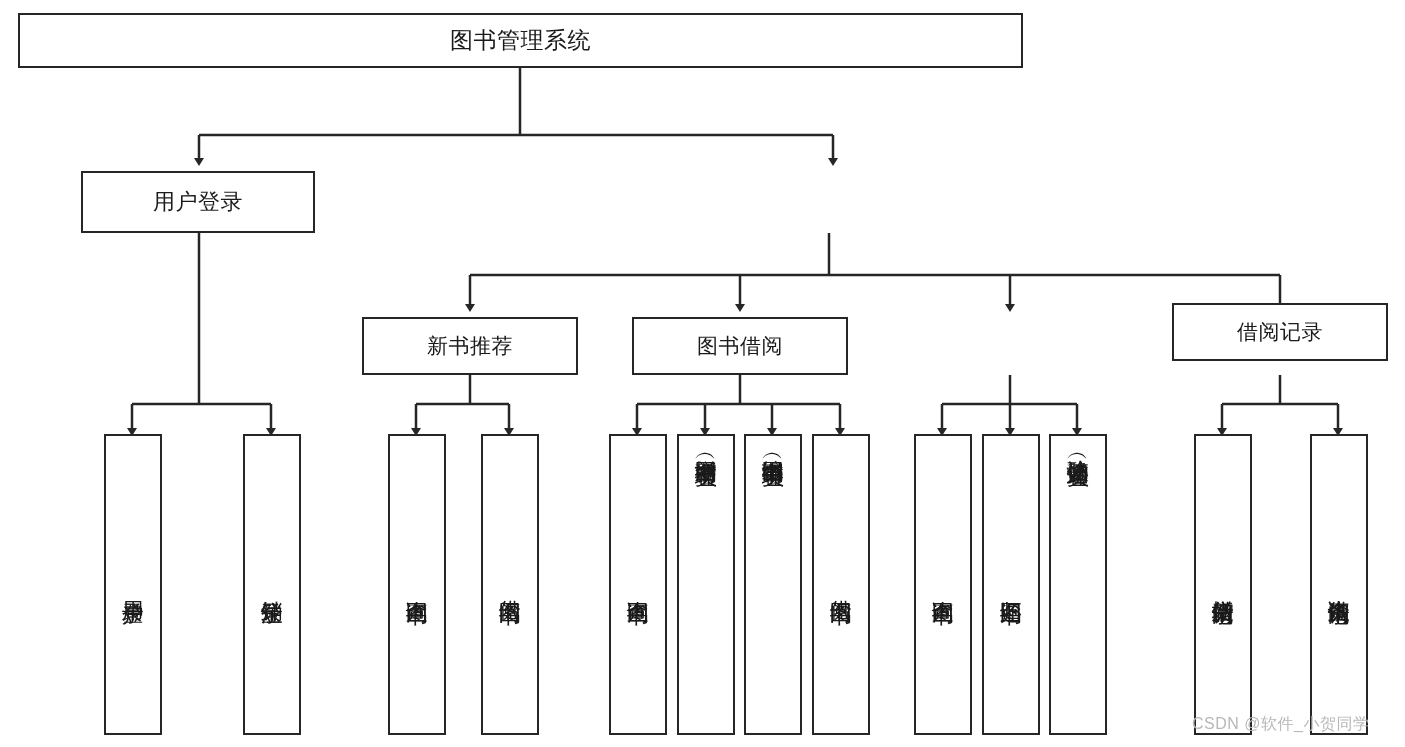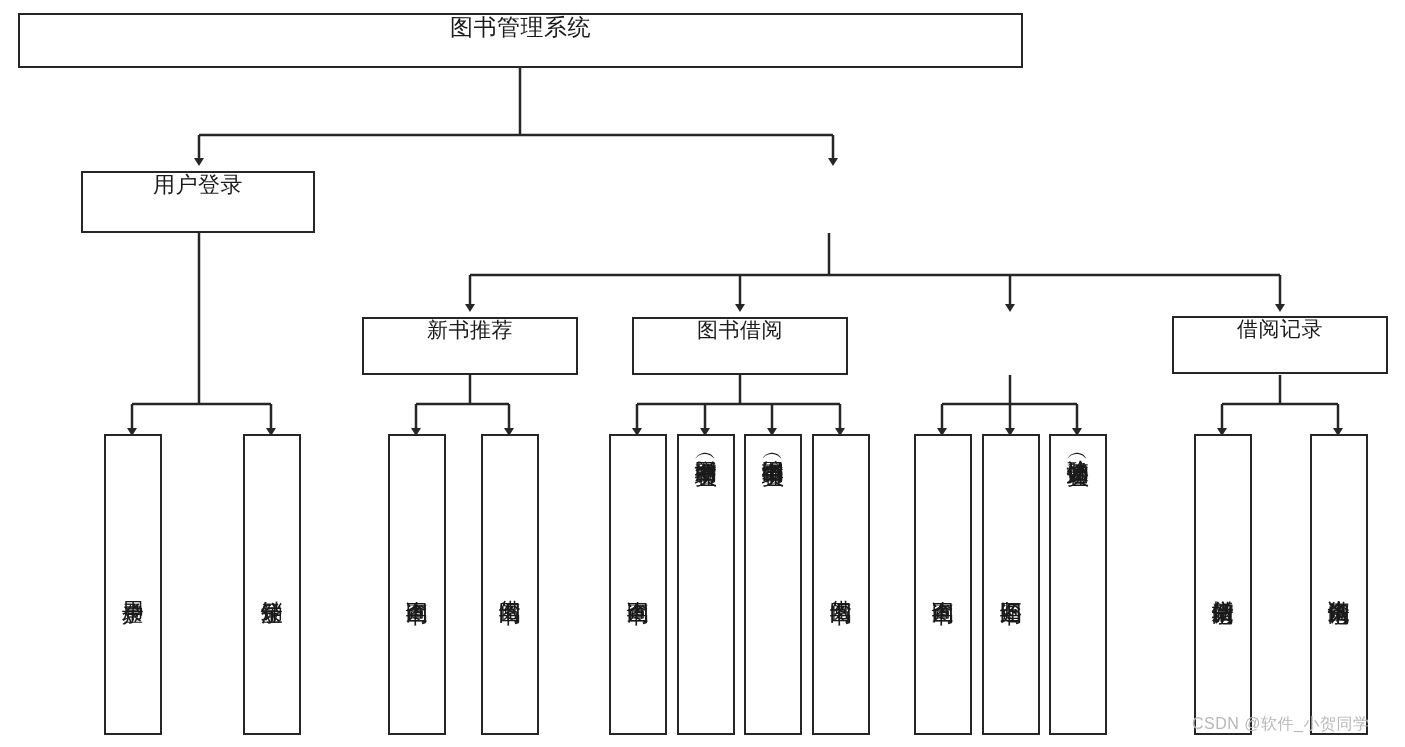--- a/index.html
+++ b/index.html
@@ -24,20 +24,21 @@
     width: 1405px;
     height: 747px;
     pointer-events: none;
   }
   .node {
     position: absolute;
     box-sizing: border-box;
     border: 2px solid #262626;
     background: #ffffff;
     display: flex;
+    align-items: center;
     justify-content: center;
     color: #1a1a1a;
   }
   .node .label {
     display: block;
     line-height: 1.08;
     letter-spacing: 0.5px;
     white-space: nowrap;
   }
   .node.root .label { font-size: 23px; }
@@ -129,21 +130,21 @@
   <div class="node level2" style="left:81px; top:171px; width:234px; height:62px;">
     <span class="label">用户登录</span>
   </div>
 
   <div class="node level3" style="left:362px; top:317px; width:216px; height:58px;">
     <span class="label">新书推荐</span>
   </div>
   <div class="node level3" style="left:632px; top:317px; width:216px; height:58px;">
     <span class="label">图书借阅</span>
   </div>
-  <div class="node level3" style="left:1172px; top:316px; width:216px; height:58px;">
+  <div class="node level3" style="left:1172px; top:303px; width:216px; height:58px;">
     <span class="label">借阅记录</span>
   </div>
 
   <div class="node leaf" style="left:104px; top:434px; width:58px; height:301px;">
     <span class="label">用户登录</span>
   </div>
   <div class="node leaf" style="left:243px; top:434px; width:58px; height:301px;">
     <span class="label">注销登录</span>
   </div>
 

